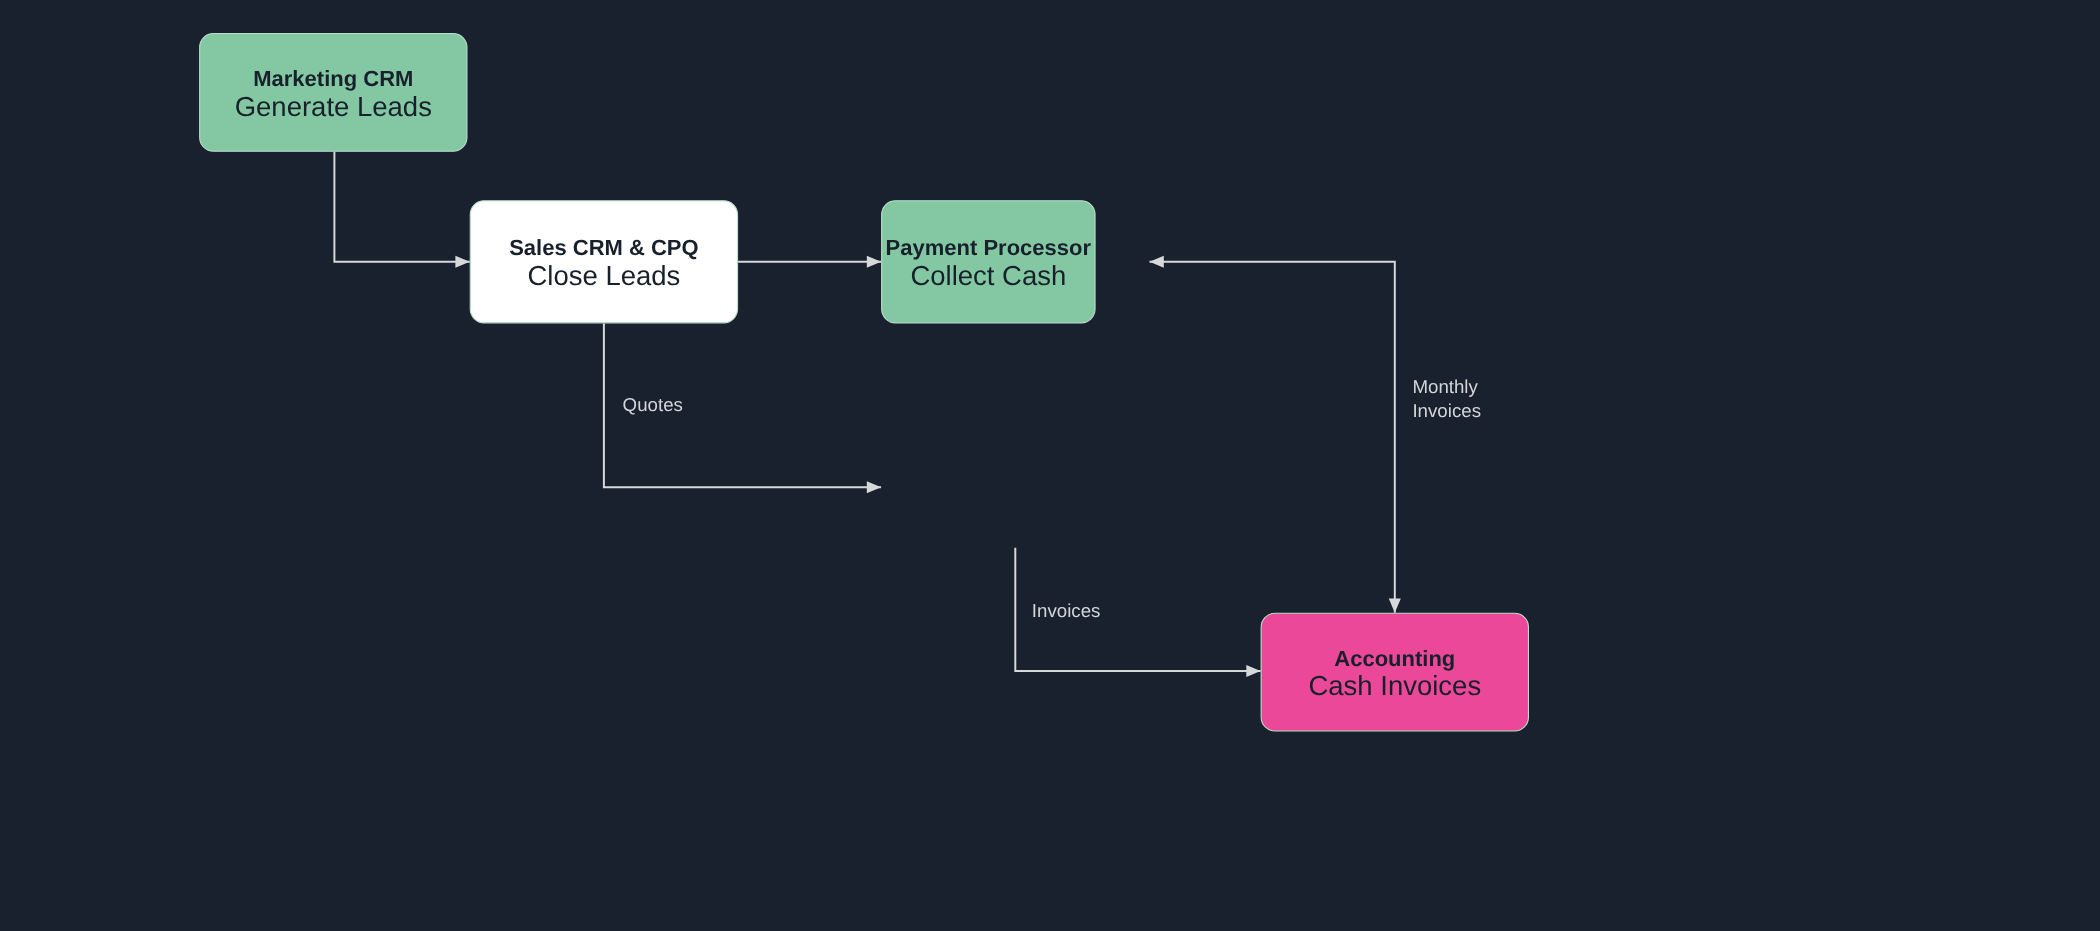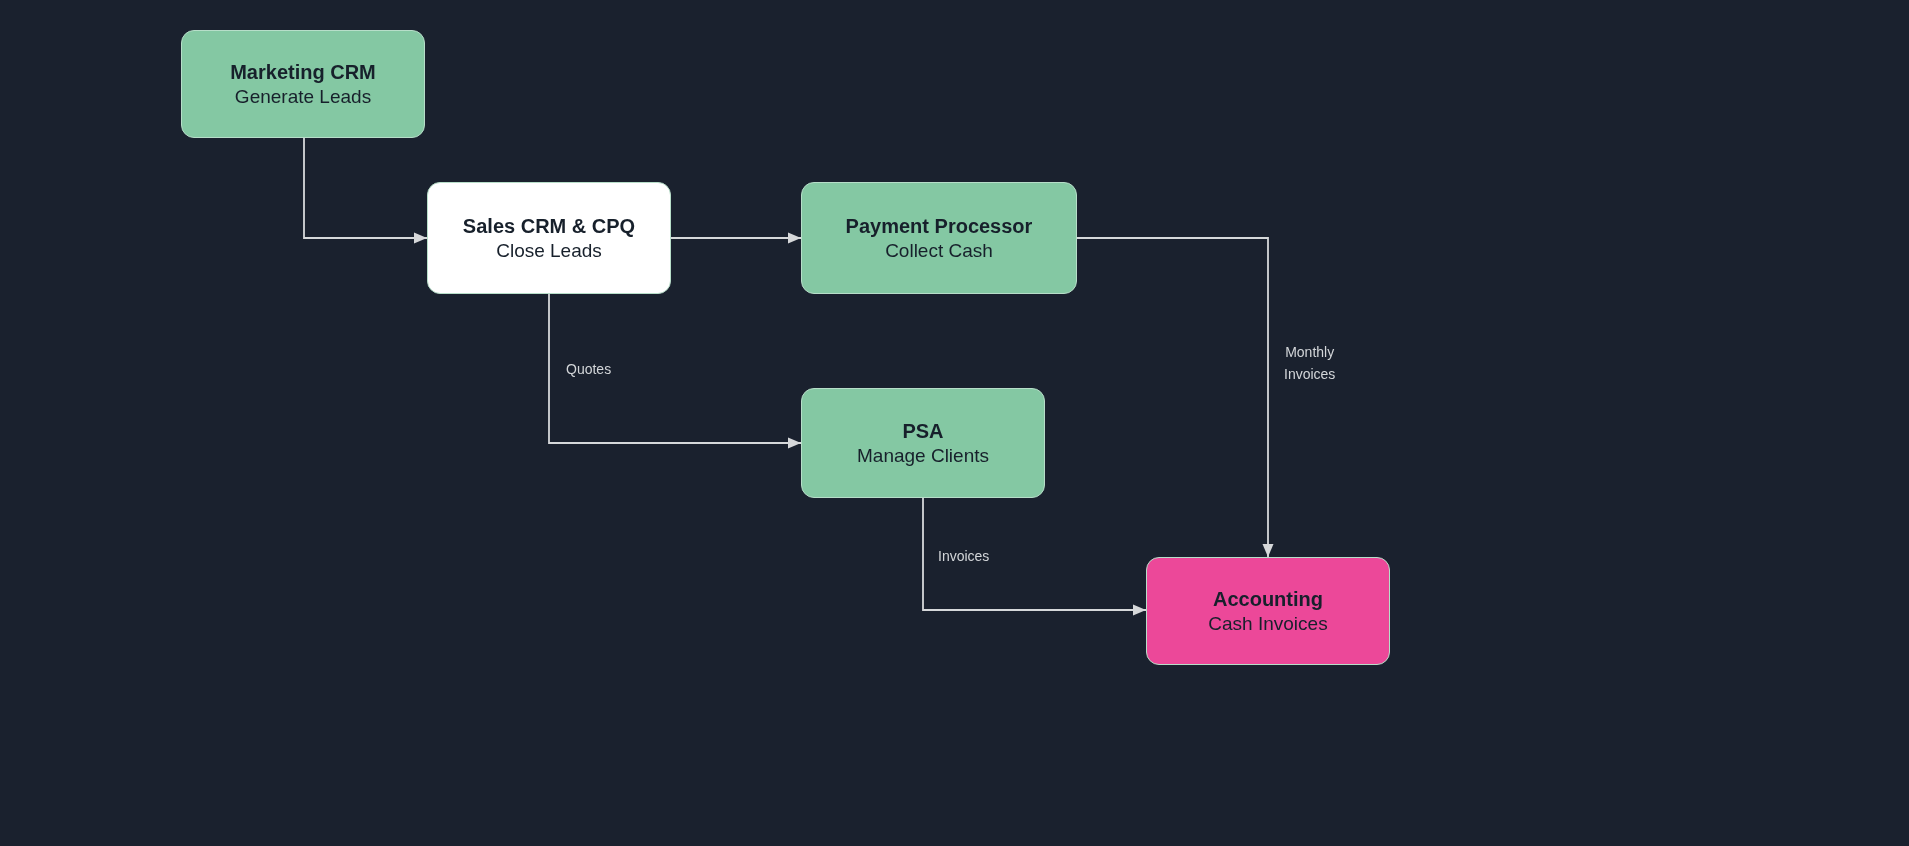--- a/index.html
+++ b/index.html
@@ -29,29 +29,28 @@
     justify-content: center;
     gap: 0;
     text-align: center;
   }
   .node-title {
     font-weight: bold;
     font-size: 20px;
     line-height: 25px;
   }
   .node-subtitle {
-    font-size: 19px;
+    font-size: 25px;
     line-height: 24px;
   }
   .edge-label {
     position: absolute;
-    font-size: 14px;
+    font-size: 17px;
     line-height: 22px;
     white-space: pre-line;
-    text-align: center;
   }
 </style>
 </head>
 <body>
 
 <div class="canvas" id="canvas" style="background: rgb(26, 33, 46);">
 
   <svg id="edge-layer" xmlns="http://www.w3.org/2000/svg">
       <polyline points="304,138 304,238 427,238" fill="none" stroke="#d6d8da" stroke-width="1.8"></polyline>
       <polygon points="427,238 414,243.5 414,232.5" fill="#d6d8da"></polygon>
@@ -69,29 +68,25 @@
   <div class="node" id="node-0" style="left: 181px; top: 30px; width: 244px; height: 108px; background: rgb(132, 200, 163); border-color: rgb(183, 222, 201); color: rgb(23, 32, 43);">
     <div class="node-title">Marketing CRM</div>
     <div class="node-subtitle">Generate Leads</div>
   </div>
 
   <div class="node" id="node-1" style="left: 427px; top: 182px; width: 244px; height: 112px; background: #ffffff; border-color: rgb(183, 222, 201); color: rgb(23, 32, 43);">
     <div class="node-title">Sales CRM &amp; CPQ</div>
     <div class="node-subtitle">Close Leads</div>
   </div>
 
-  <div class="node" id="node-2" style="left: 801px; top: 182px; width: 276px; height: 112px; background: rgb(132, 200, 163); border-color: rgb(183, 222, 201); color: rgb(23, 32, 43);">
+  <div class="node" id="node-2" style="left: 801px; top: 182px; width: 195px; height: 112px; background: rgb(132, 200, 163); border-color: rgb(183, 222, 201); color: rgb(23, 32, 43);">
     <div class="node-title">Payment Processor</div>
     <div class="node-subtitle">Collect Cash</div>
   </div>
 
-  <div class="node" id="node-3" style="left: 801px; top: 388px; width: 244px; height: 110px; background: rgb(132, 200, 163); border-color: rgb(183, 222, 201); color: rgb(23, 32, 43);">
-    <div class="node-title">PSA</div>
-    <div class="node-subtitle">Manage Clients</div>
-  </div>
 
   <div class="node" id="node-4" style="left: 1146px; top: 557px; width: 244px; height: 108px; background: #ec4899; border-color: rgb(183, 222, 201); color: rgb(23, 32, 43);">
     <div class="node-title">Accounting</div>
     <div class="node-subtitle">Cash Invoices</div>
   </div>
 
   <div class="edge-label" id="elabel-2" style="left: 566px; top: 358px; color: rgb(211, 214, 217);">Quotes</div>
   <div class="edge-label" id="elabel-3" style="left: 938px; top: 545px; color: rgb(211, 214, 217);">Invoices</div>
   <div class="edge-label" id="elabel-4" style="left: 1284px; top: 341px; color: rgb(211, 214, 217);">Monthly
 Invoices</div>

